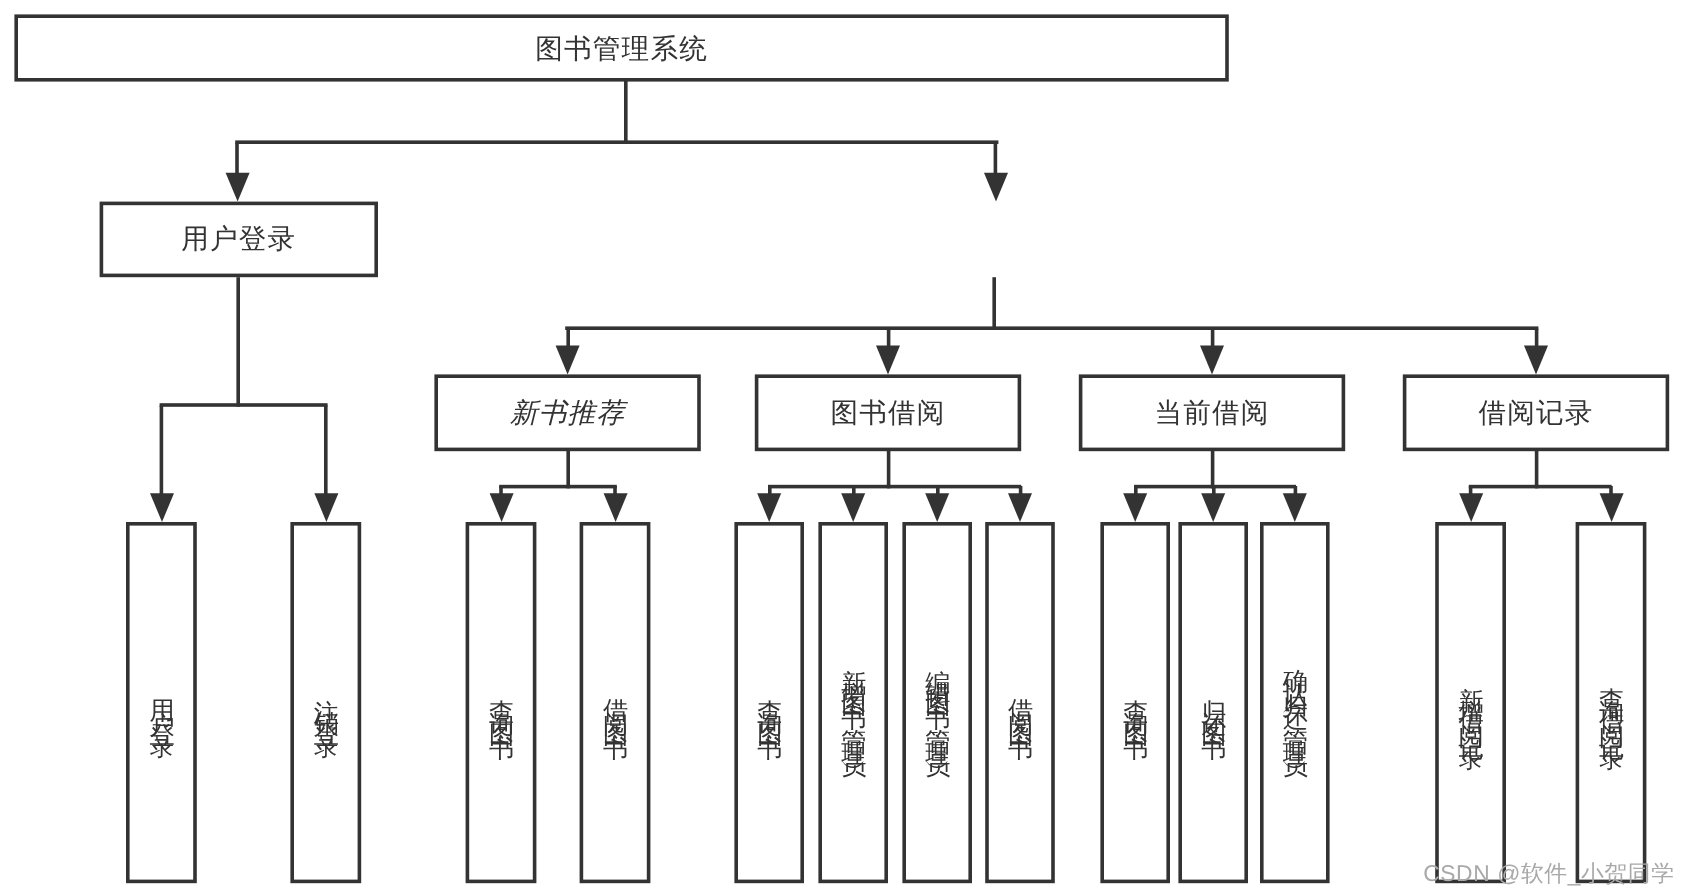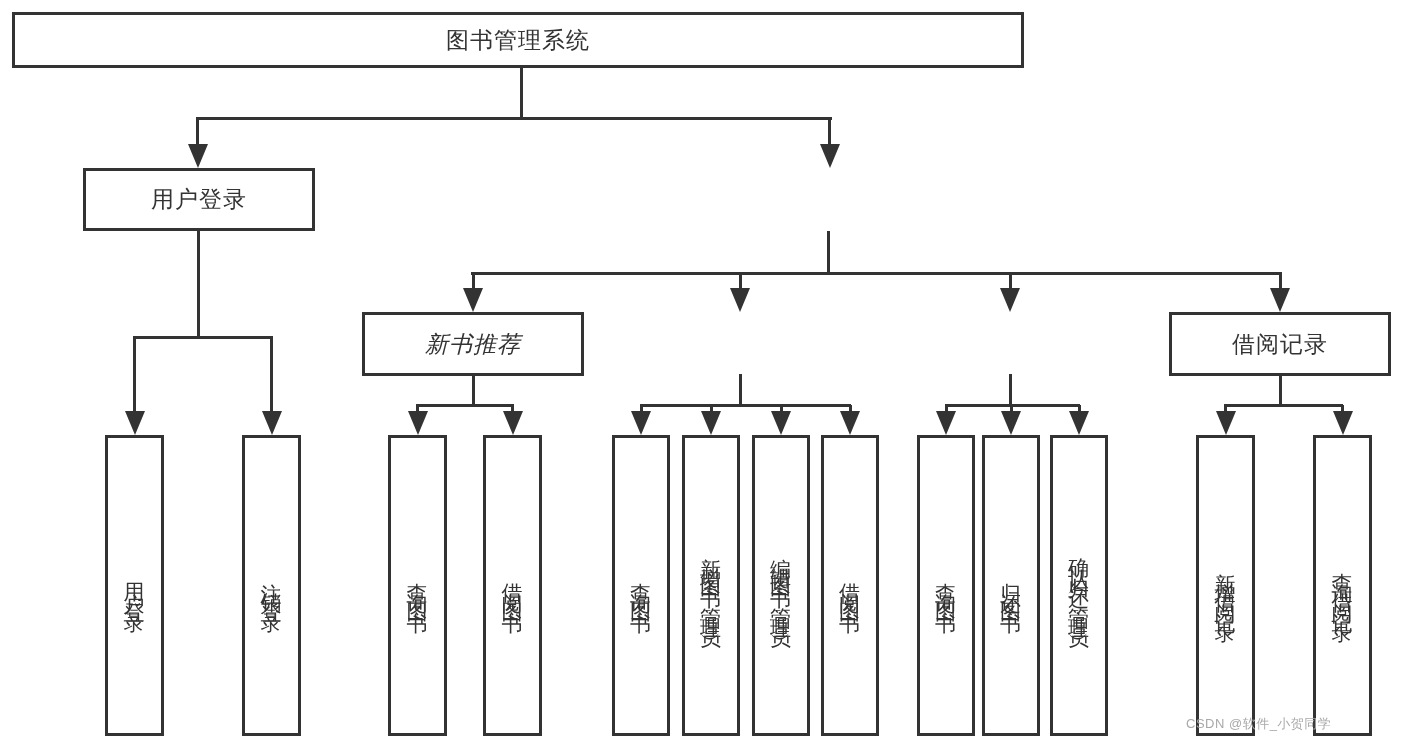--- a/index.html
+++ b/index.html
@@ -61,34 +61,36 @@
   .line{position:absolute;background:var(--line);}
   .arrowhead{
     position:absolute;width:0;height:0;
     border-left:10px solid transparent;
     border-right:10px solid transparent;
     border-top:24px solid var(--line);
   }
   .watermark{
     position:absolute;
     left:1186px;top:715px;
-    font-size:13px;
+    font-size:19px;
     color:var(--watermark);
     letter-spacing:0.5px;
     white-space:nowrap;
   }
 </style>
 </head>
 <body>
 
 <div class="canvas">
 
   <div class="box root-box">图书管理系统</div>
   <div class="box l2a">用户登录</div>
   <div class="box l3 l3a">新书推荐</div>
+  <div class="box l3 l3b">图书借阅</div>
+  <div class="box l3 l3c">当前借阅</div>
   <div class="box l3 l3d">借阅记录</div>
 
   <div class="vbox w59 p1">
       <span class="vtext">用户登录</span>
     </div>
   <div class="vbox w59 p2">
       <span class="vtext">注销登录</span>
     </div>
   <div class="vbox w59 p3">
       <span class="vtext">查询图书</span>

